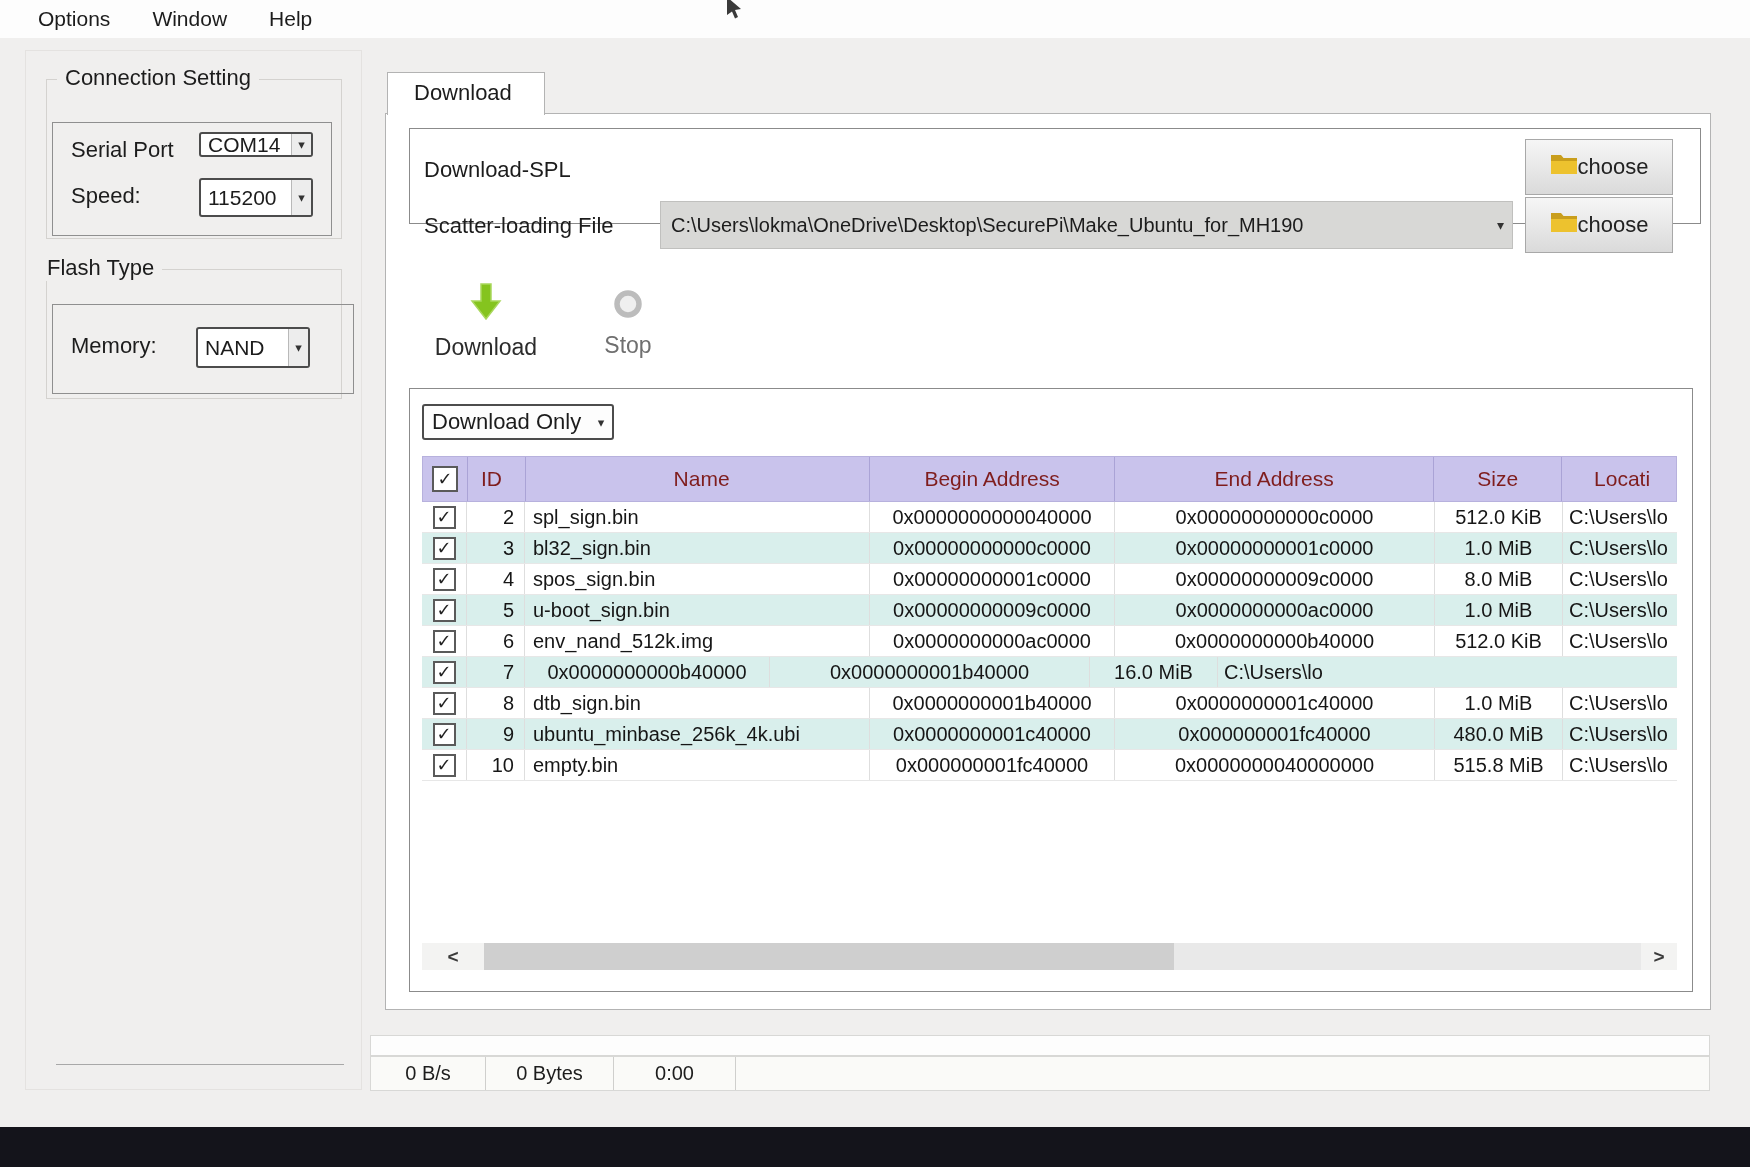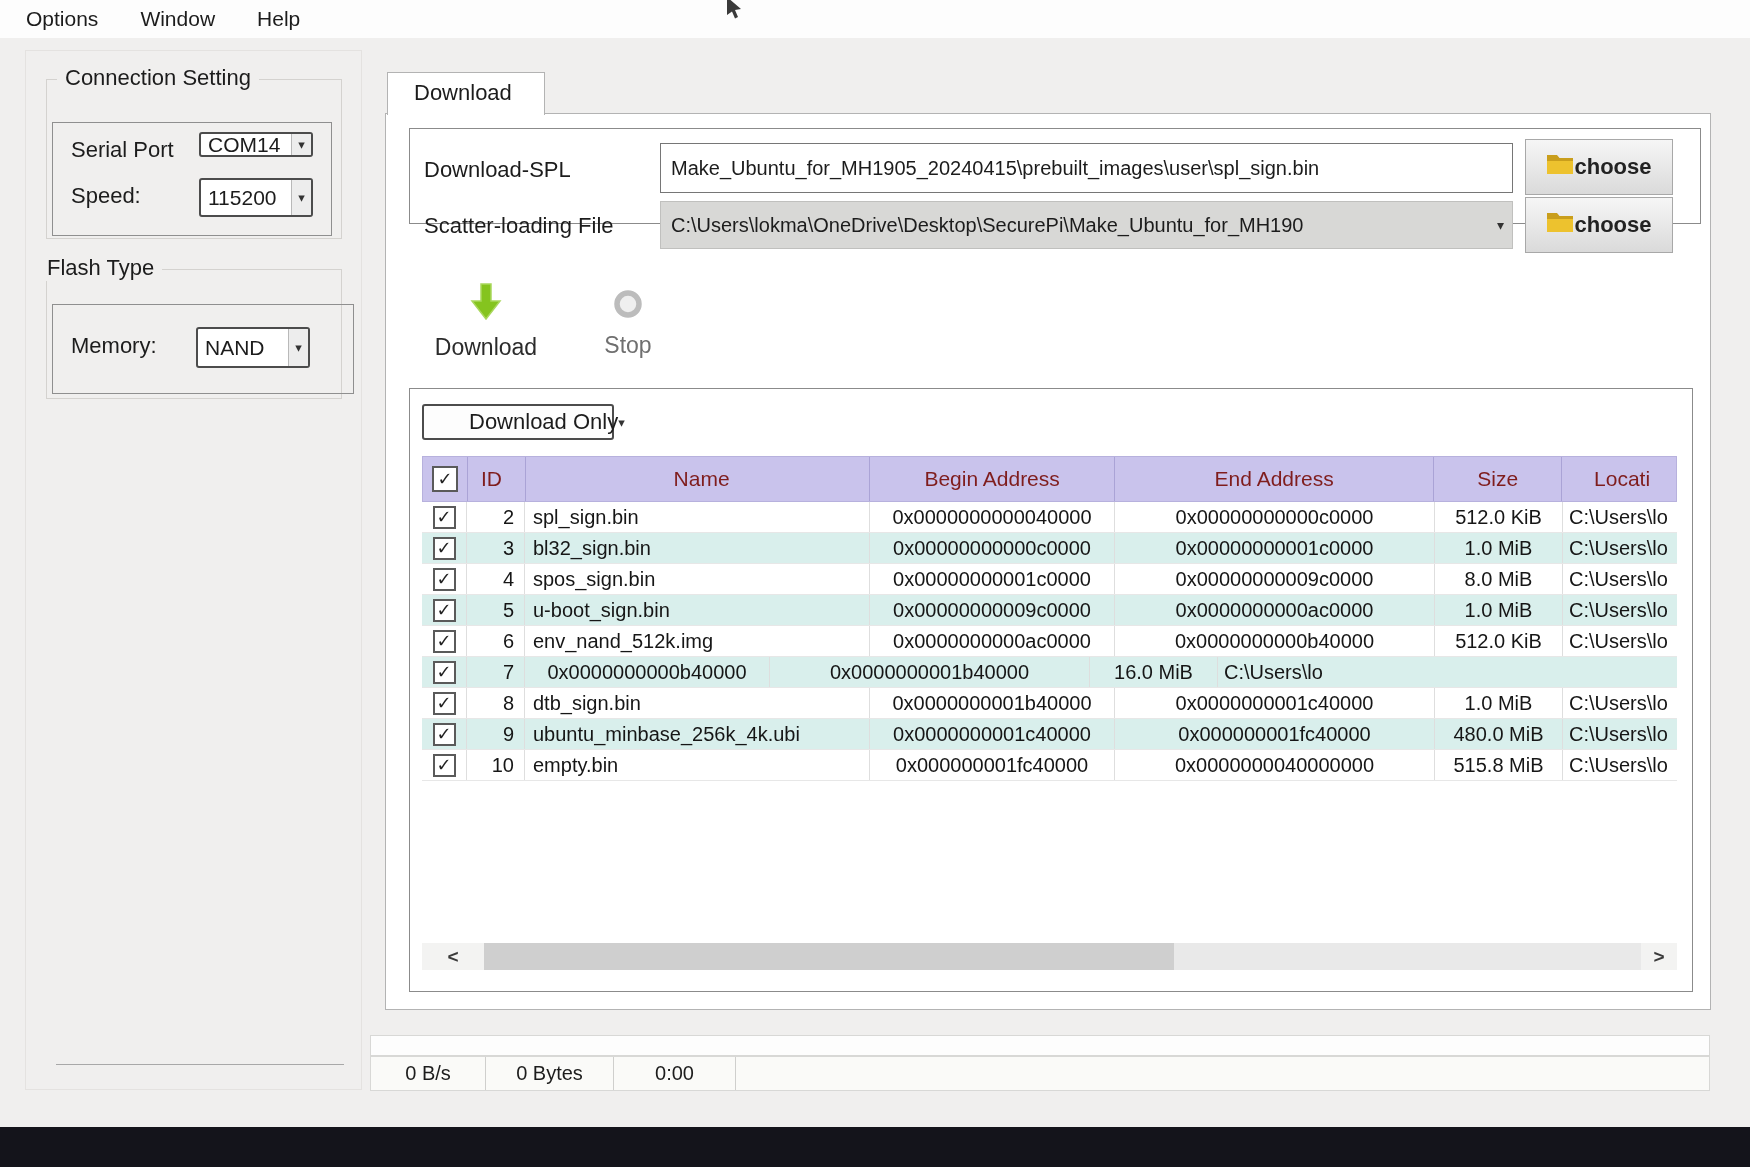--- a/index.html
+++ b/index.html
@@ -8,21 +8,21 @@
     position:relative;
     background: var(--bg, #f0efee);
     font-family: "Liberation Sans", "DejaVu Sans", sans-serif;
     color:#1c1c1c;
     overflow:hidden;
   }
   .abs { position:absolute; }
 
   
   .menubar { left:0; top:0; width:1750px; height:38px; background:#fdfdfd;
-    display:flex; align-items:center; gap:42px; padding-left:26px; font-size:21px; }
+    display:flex; align-items:center; gap:42px; padding-left:38px; font-size:21px; }
   .menu-item { cursor:default; }
 
   
   .cursor { left:726px; top:-3px; }
 
   
   .left-panel { left:25px; top:50px; width:337px; height:1040px; border:1px solid #e4e2e0; }
   .fieldset { position:absolute; border:1px solid #d4d2cf; }
   .legend { position:absolute; top:-15px; left:10px; background:var(--bg,#f0efee);
     padding:0 8px; font-size:22px; white-space:nowrap; }
@@ -48,32 +48,32 @@
   
   .path-group { left:23px; top:14px; width:1292px; height:96px; border:1px solid #8b8b8b; background:#fff; }
   .lbl-spl   { left:14px; top:28px; font-size:22px; }
   .lbl-scat  { left:14px; top:84px; font-size:22px; }
   .spl-input { left:250px; top:14px; width:853px; height:50px; border:1px solid #767676; background:#fff;
     font-size:20px; line-height:48px; padding:0 10px; white-space:nowrap; overflow:hidden; }
   .scatter-field { left:250px; top:72px; width:853px; height:48px; background:#d8d8d6; border:1px solid #c0c0be;
     font-size:20px; line-height:46px; padding:0 28px 0 10px; white-space:nowrap; overflow:hidden; }
   .scatter-field .sarrow { position:absolute; right:8px; top:0; line-height:46px; font-size:14px; color:#333; }
   .choose-btn { left:1115px; width:148px; height:56px; display:flex; align-items:center; justify-content:center;
-    background:linear-gradient(#f6f6f6,#dadada); border:1px solid #a8a8a8; font-size:22px; color:#222;font-weight:bold; }
+    background:linear-gradient(#f6f6f6,#dadada); border:1px solid #a8a8a8; font-size:22px; color:#222; }
   .choose-1 { top:10px; } .choose-2 { top:68px; }
 
   
   .tool-btn { display:flex; flex-direction:column; align-items:center; justify-content:flex-start; gap:6px; }
   .btn-download { left:30px; top:162px; width:140px; height:96px; padding-top:6px; font-size:23px; color:#2b2b2b; }
   .btn-stop { left:190px; top:166px; width:104px; height:92px; padding-top:8px; font-size:23px; color:#6f6f6f; }
 
   
   .table-group { left:23px; top:274px; width:1284px; height:604px; border:1px solid #8b8b8b; background:#fff; }
   .mode-select { left:12px; top:15px; width:192px; height:36px; background:#fdfdfd; border:2px solid #4c4c4c;
-    border-radius:3px; display:flex; align-items:center;padding-left:37px; }
+    border-radius:3px; display:flex; align-items:center; }
   .mode-select .val { flex:1; font-size:22px; padding-left:8px; white-space:nowrap; }
   .mode-select .arrow { width:22px; text-align:center; font-size:13px; color:#333; }
 
   .ptable { left:12px; top:67px; width:1255px; }
   .thead { display:flex; height:46px; background:var(--header-purple,#c9c3ec); border:1px solid #b7b1dd; }
   .thead .cell { display:flex; align-items:center; justify-content:center; font-size:21px; color:#7f1d1d;
     border-right:1px solid #aaa3d6; overflow:hidden; }
   .trow { display:flex; height:31px; background:#fff; border-bottom:1px solid #e7e7e7; }
   .trow.alt { background:var(--row-cyan,#d9efec); }
   .trow .cell { display:flex; align-items:center; font-size:20px; color:#161616;
@@ -156,21 +156,20 @@
 
   <div class="panel-divider"></div>
 </div>
 
 <div class="abs tab">Download</div>
 
 <div class="abs main">
 
   <div class="abs path-group">
     <span class="abs lbl-spl">Download-SPL</span>
-    <div class="abs spl-input">Make_Ubuntu_for_MH1905_20240415\prebuilt_images\user\spl_sign.bin</div>
     <div class="abs choose-btn choose-1">
       <span>
         <svg width="28" height="22" viewBox="0 0 28 22">
           <path d="M1 2 h10 l2.5 3 H27 v16 H1 z" fill="#c99e1c"></path>
           <path d="M1 8 h26 v13 H1 z" fill="#edc22e"></path>
         </svg>
       </span>
       <span>choose</span>
     </div>
 

